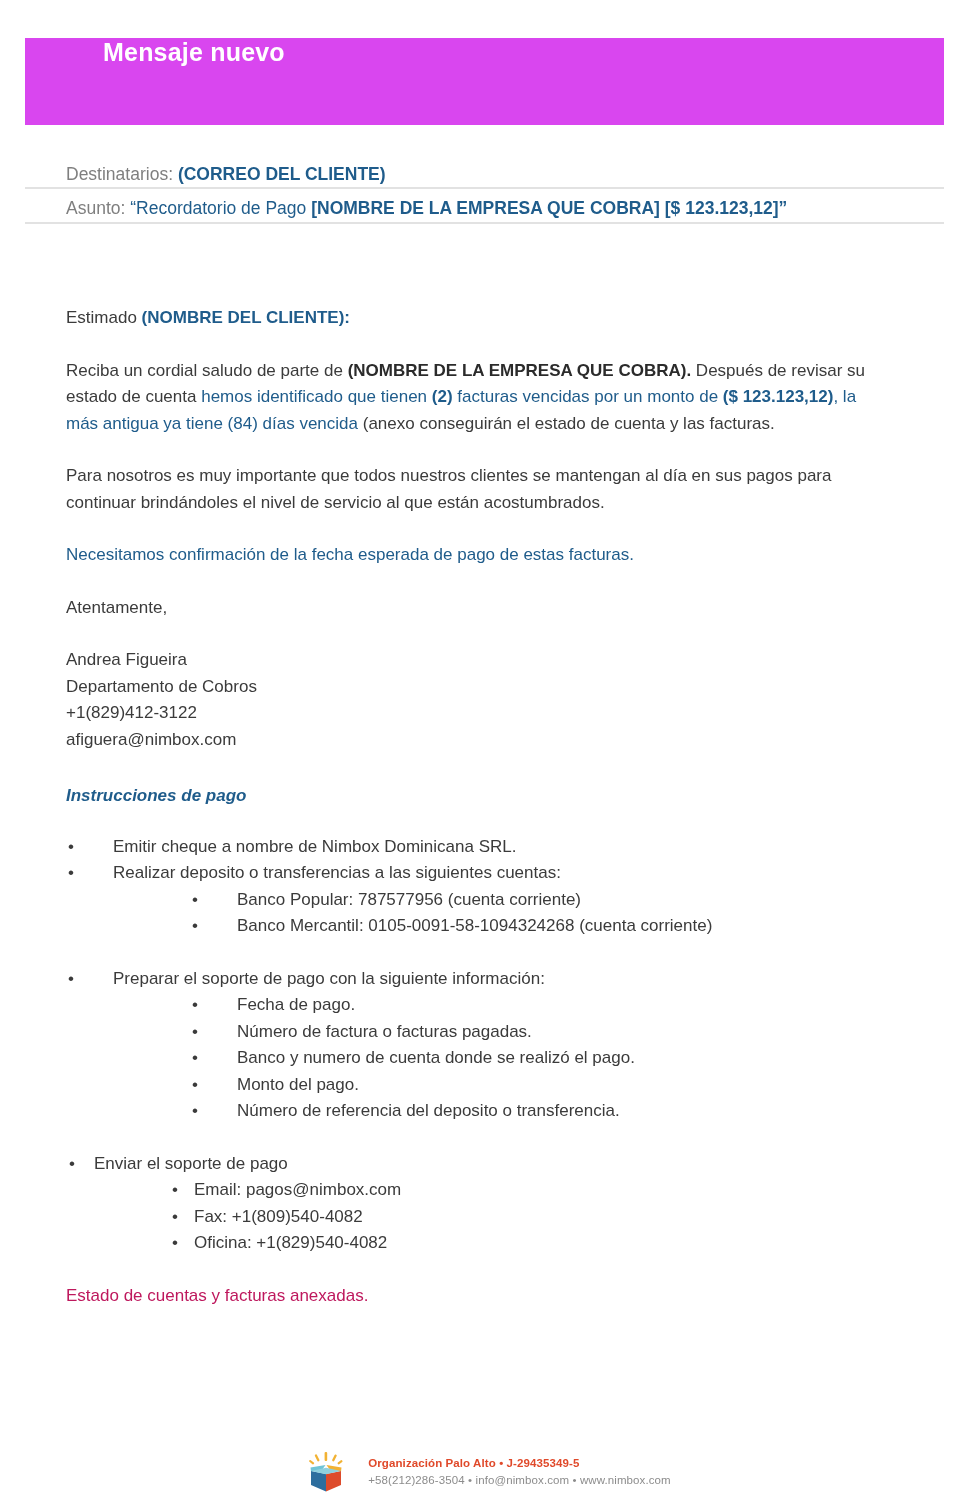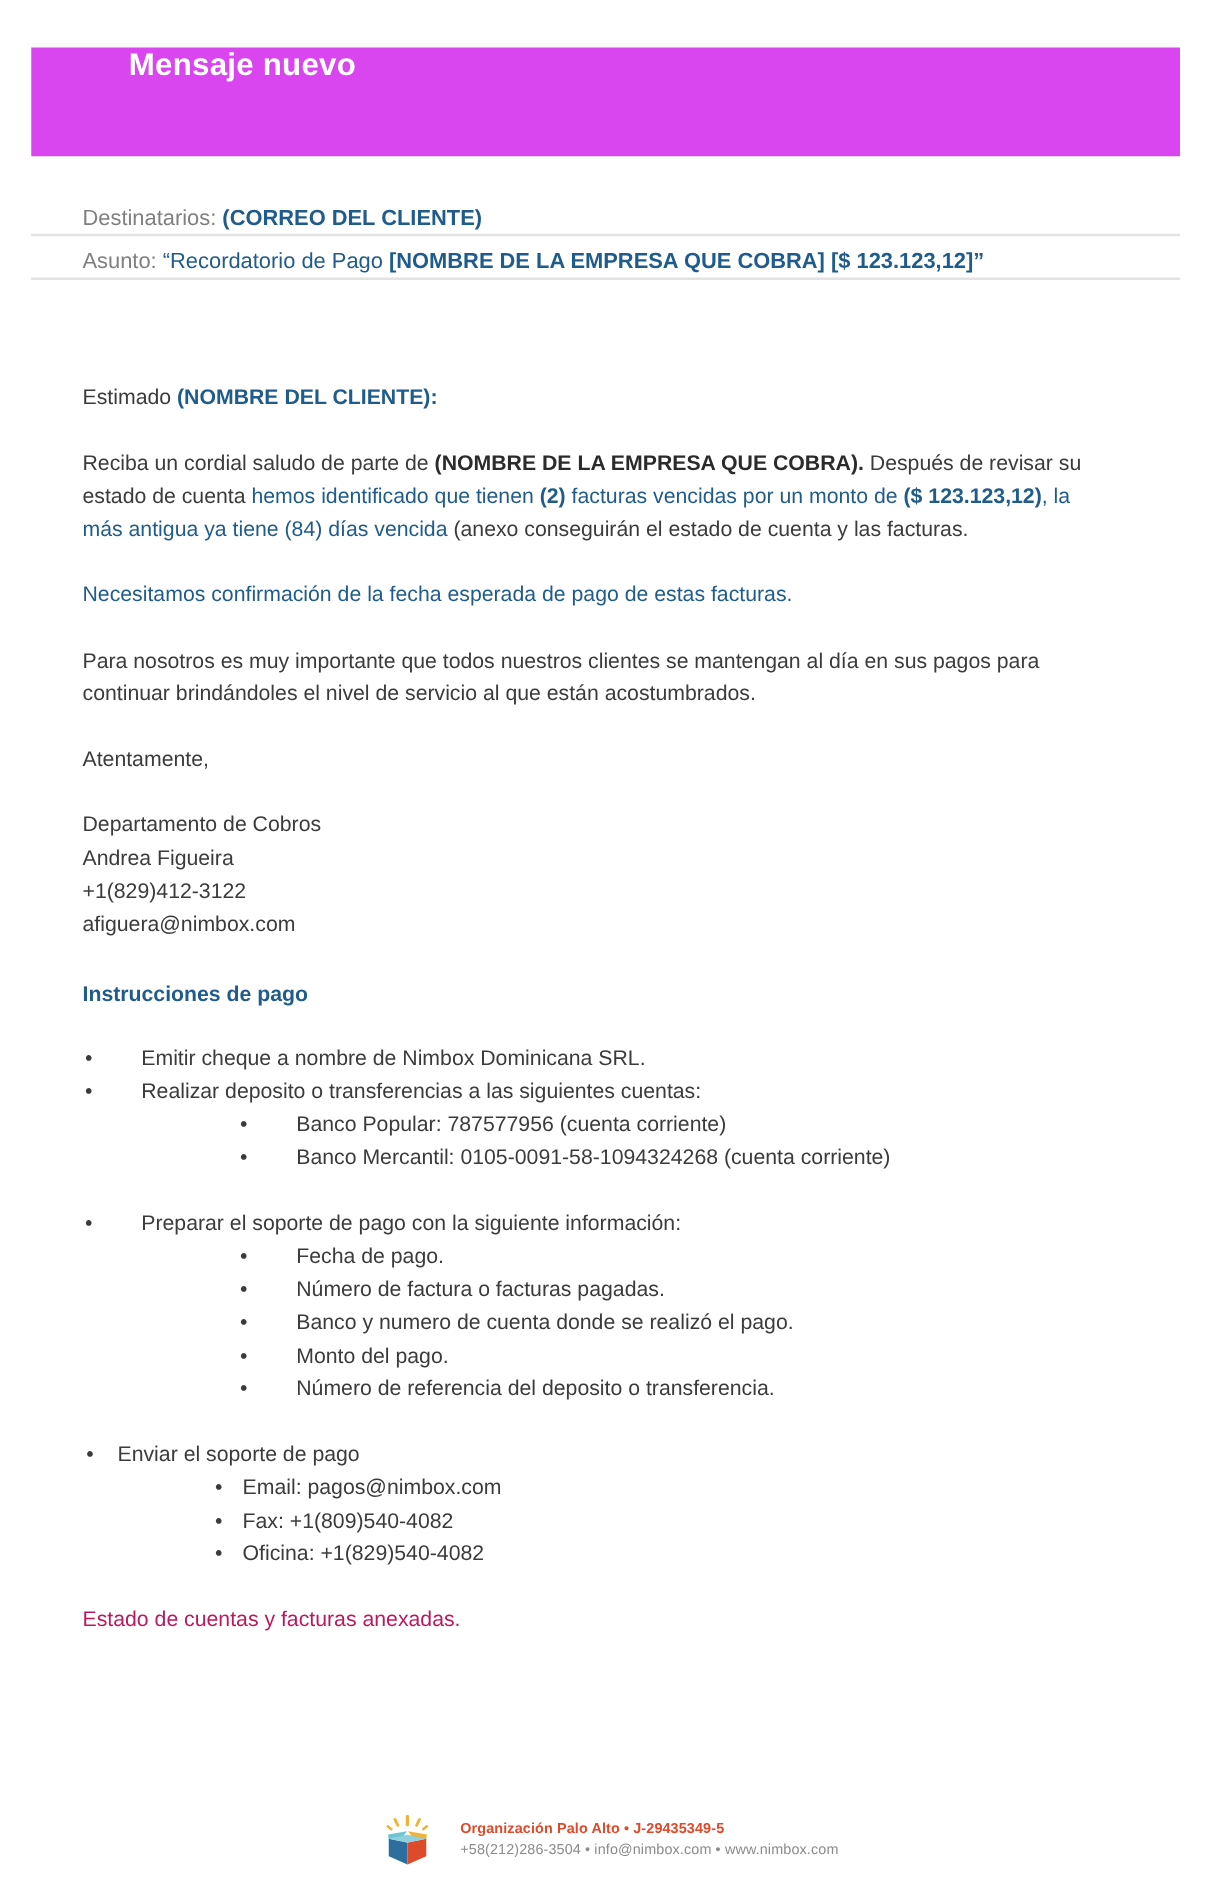--- a/index.html
+++ b/index.html
@@ -84,20 +84,21 @@
   .sig-block {
     margin: 0 0 30px 0;
   }
   .sig-line { margin: 0; }
 
   .section-heading {
     color: #1f5c8b;
     font-weight: bold;
     font-size: 17px;
     margin: 0 0 24px 0;
+    font-style: italic;
   }
 
   
   .blist {
     list-style: none;
     margin: 0 0 26px 0;
     padding: 0;
   }
   .bitem {
     position: relative;
@@ -197,29 +198,29 @@
   </div>
 
 </div>
 
 <div class="body-wrap">
 
   <p class="para"><span class="dark">Estimado </span><span class="blue-b">(NOMBRE DEL CLIENTE):</span></p>
 
   <p class="para"><span class="dark">Reciba un cordial saludo de parte de  </span><span class="dark-b">(NOMBRE DE LA EMPRESA QUE COBRA).</span><span class="dark"> Después de revisar su estado de cuenta </span><span class="blue">hemos identificado que tienen </span><span class="blue-b">(2)</span><span class="blue"> facturas vencidas por un monto de </span><span class="blue-b">($ 123.123,12)</span><span class="blue">, la más antigua ya tiene (84) días vencida </span><span class="dark">(anexo conseguirán el estado de cuenta y las facturas.</span></p>
 
+  <p class="para dark">Para nosotros es muy importante que todos nuestros clientes se mantengan al día en sus pagos para continuar brindándoles el nivel de servicio al que están acostumbrados.</p>
+
   <p class="para blue">Necesitamos confirmación de la fecha esperada de pago de estas facturas.</p>
 
-  <p class="para dark">Para nosotros es muy importante que todos nuestros clientes se mantengan al día en sus pagos para continuar brindándoles el nivel de servicio al que están acostumbrados.</p>
-
   <p class="para dark">Atentamente,</p>
 
   <div class="sig-block">
+    <p class="sig-line dark">Andrea Figueira</p>
     <p class="sig-line dark">Departamento de Cobros</p>
-    <p class="sig-line dark">Andrea Figueira</p>
     <p class="sig-line dark">+1(829)412-3122</p>
     <p class="sig-line dark">afiguera@nimbox.com</p>
   </div>
 
   <p class="section-heading">Instrucciones de pago</p>
 
   <ul class="blist">
     <li class="bitem">
       <span class="bullet">•</span>
       <span class="dark">Emitir cheque a nombre de Nimbox Dominicana SRL.</span>

